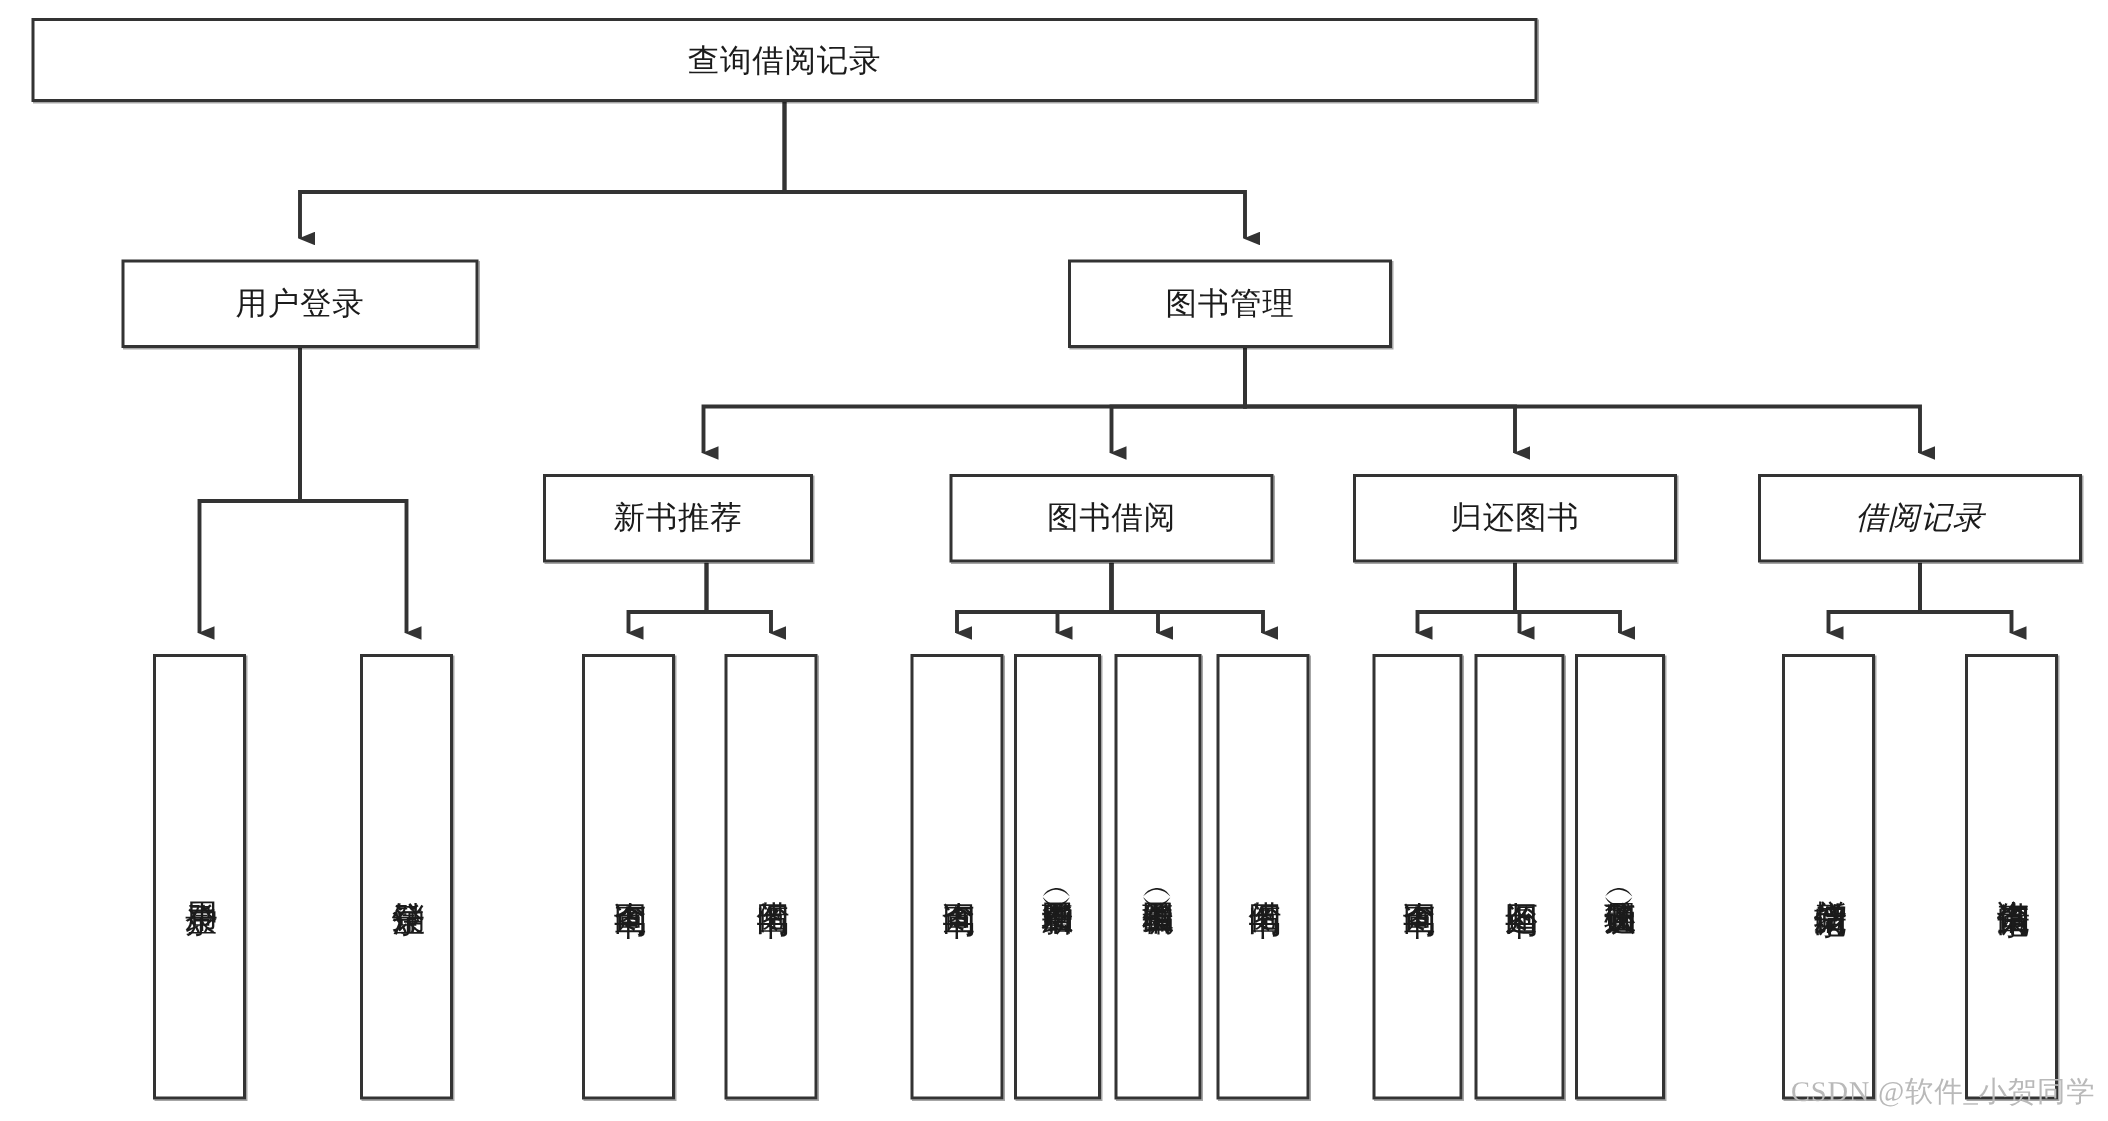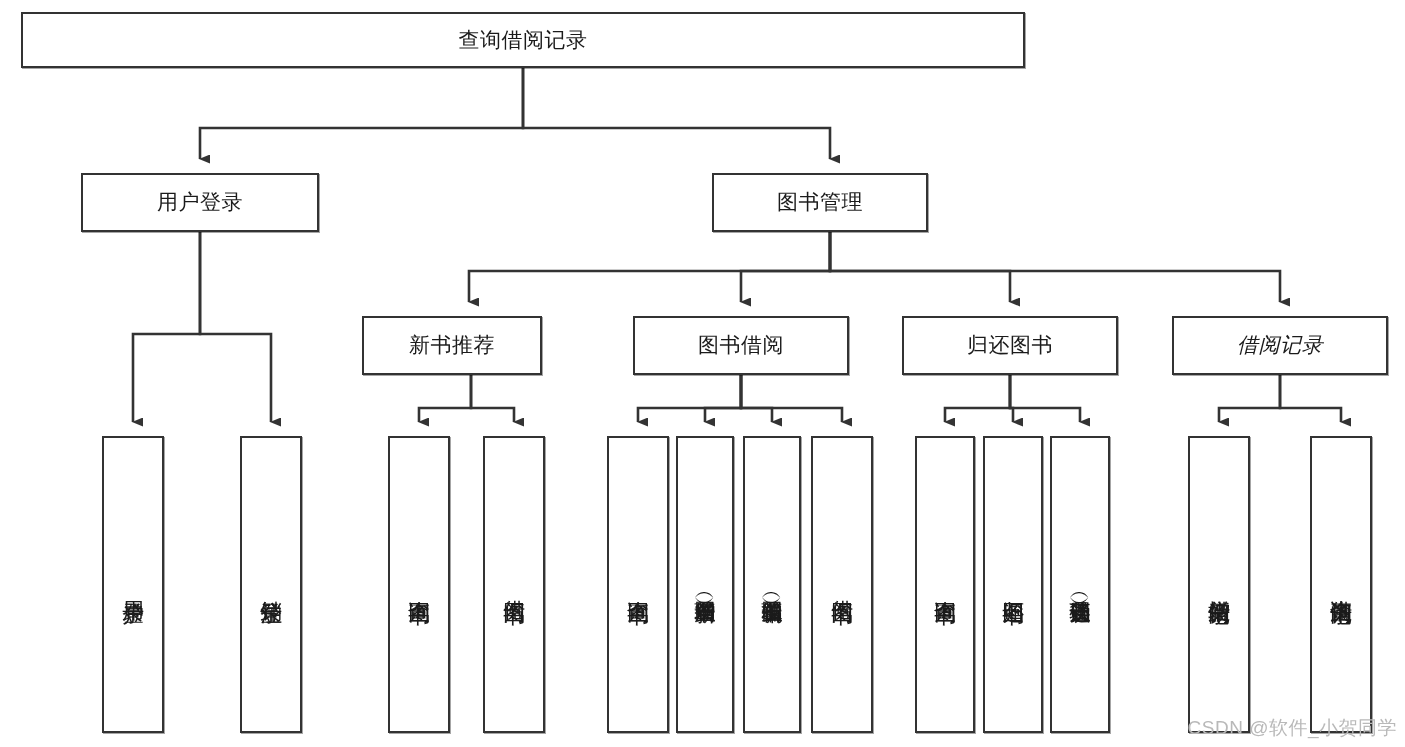--- a/index.html
+++ b/index.html
@@ -69,21 +69,21 @@
     line-height: 1.05;
   }
   #watermark {
     position: absolute;
     right: 8px;
     bottom: 6px;
     font-size: 19px;
     color: #b9b9b9;
     letter-spacing: 0.5px;
     white-space: nowrap;
-    font-family: Liberation Sans, sans-serif;
+    font-family: Liberation Serif, serif;
   }
 </style>
 </head>
 <body>
 
 <div id="diagram-root">
 
   <svg id="edge-layer" viewBox="0 0 1405 747" width="1405" height="747" xmlns="http://www.w3.org/2000/svg">
     <defs>
       <marker id="arrowhead" markerWidth="9" markerHeight="11" refX="4.5" refY="10" orient="auto" markerUnits="userSpaceOnUse">

